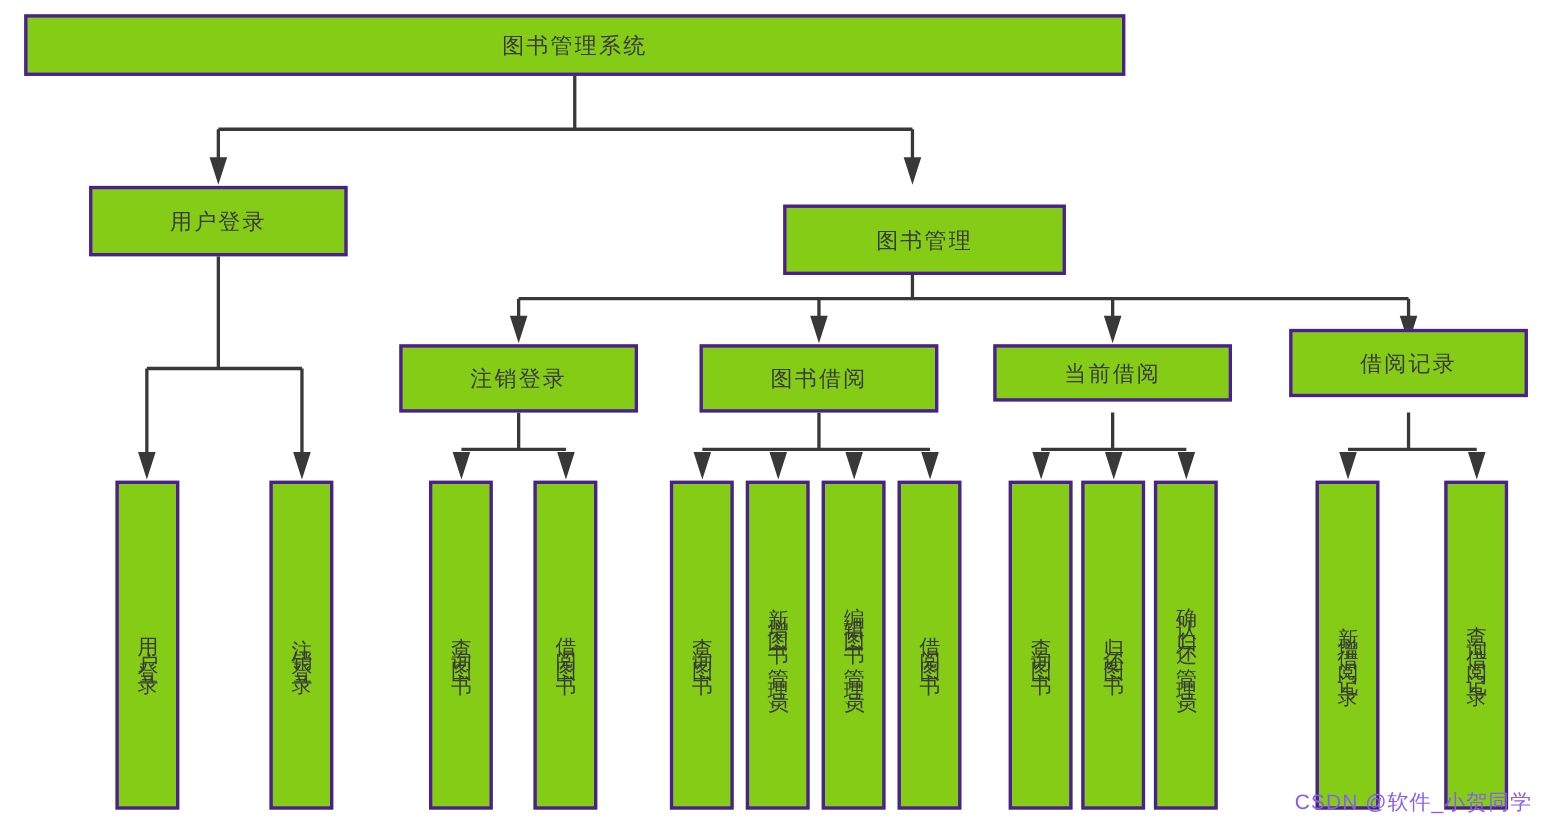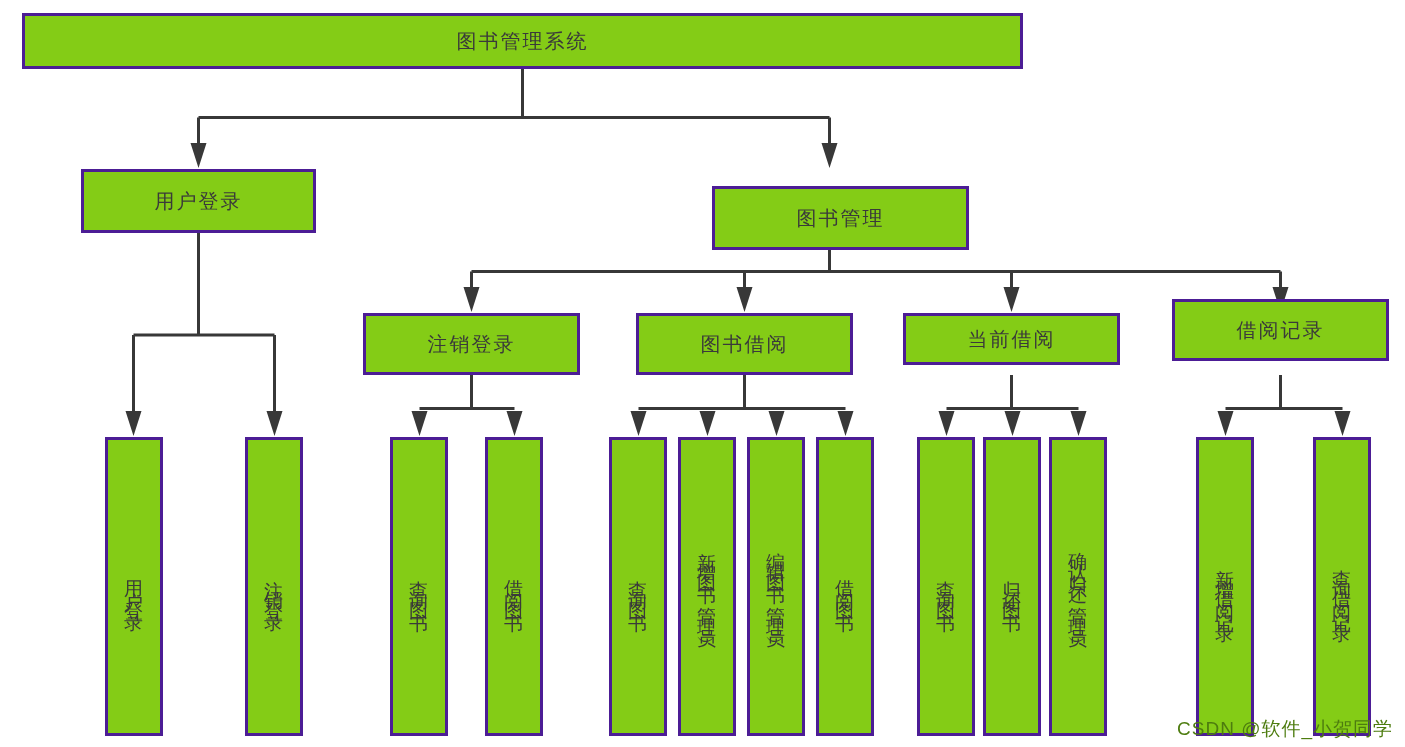--- a/index.html
+++ b/index.html
@@ -50,21 +50,21 @@
     writing-mode: vertical-rl;
     text-orientation: mixed;
     letter-spacing: 11px;
     line-height: 1;
   }
   .watermark {
     position: absolute;
     right: 12px;
     bottom: 5px;
     font-size: 19px;
-    color: #4d7c0f;
+    color: #8b5cf6;
     letter-spacing: 1px;
     white-space: nowrap;
   }
 </style>
 </head>
 <body>
 
 <div class="canvas">
 
   <svg class="connectors" viewBox="0 0 1405 747" xmlns="http://www.w3.org/2000/svg">

